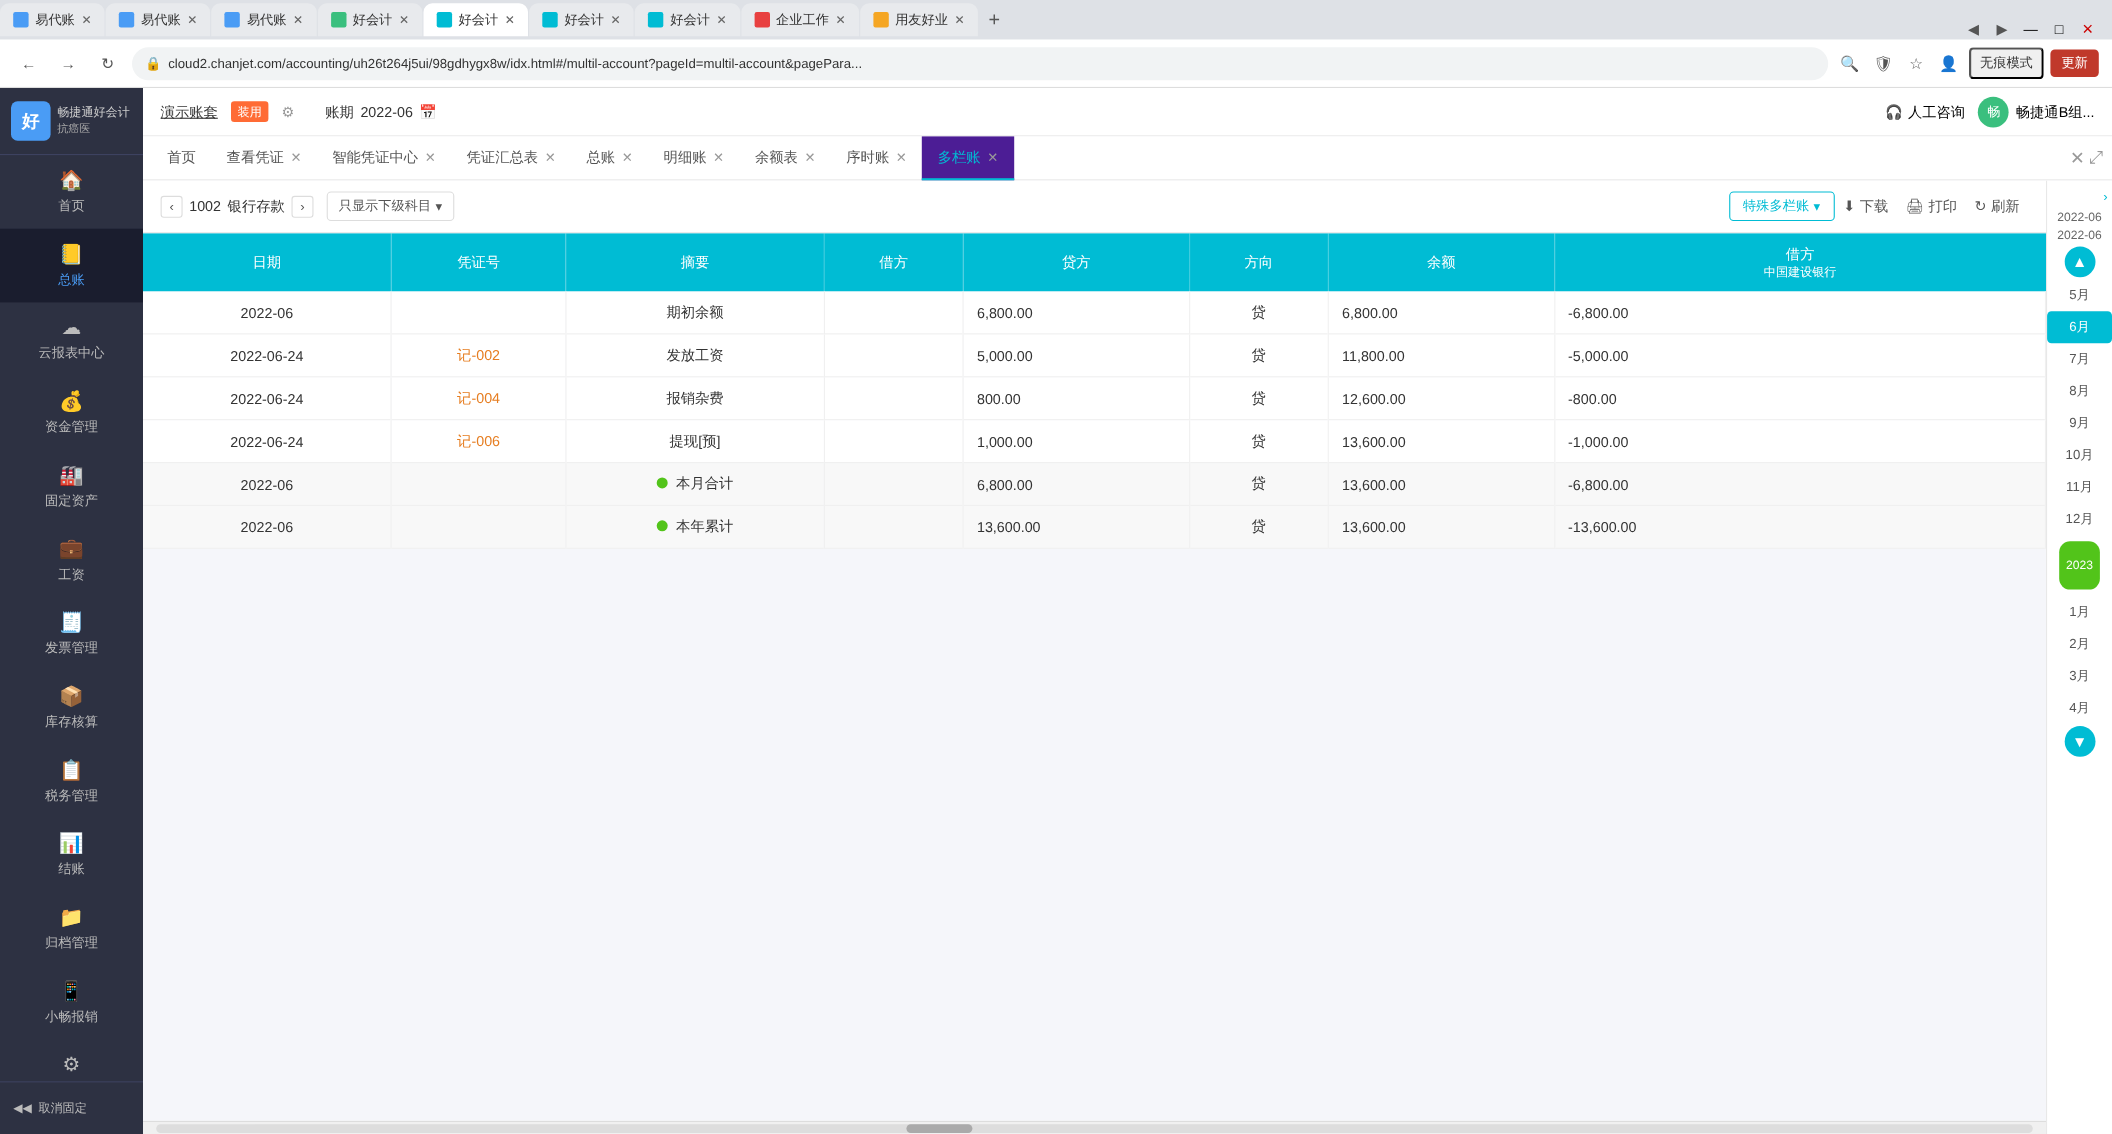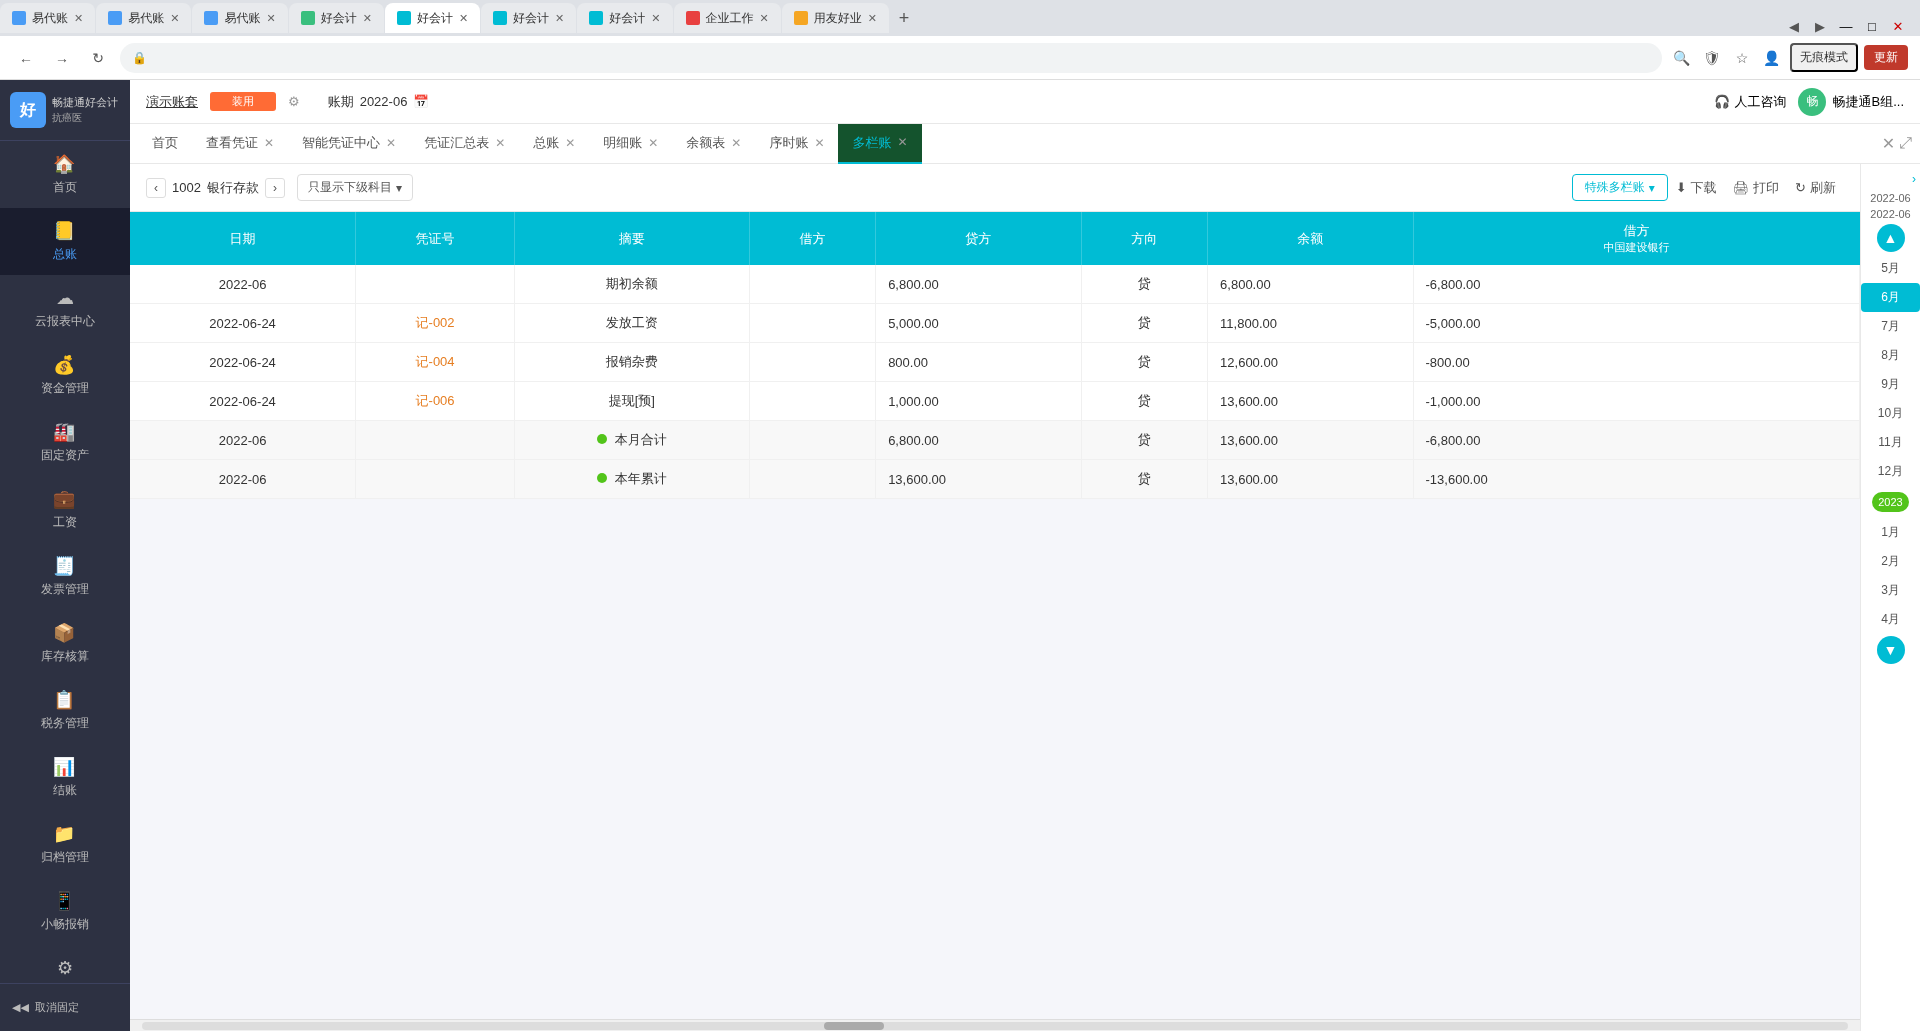--- a/index.html
+++ b/index.html
@@ -41,31 +41,31 @@
     .nav-icon { font-size: 18px; }
     .sidebar-footer { padding: 10px 8px; border-top: 1px solid #3d4260; }
     .sidebar-footer-item { display: flex; align-items: center; gap: 6px; padding: 6px 4px; cursor: pointer; color: #bbb; font-size: 11px; }
 
     
     .main-content { flex: 1; display: flex; flex-direction: column; background: #f5f6fa; overflow: hidden; }
 
     
     .top-bar { background: #fff; height: 44px; display: flex; align-items: center; padding: 0 16px; gap: 12px; border-bottom: 1px solid #e8e8e8; }
     .company-name { font-size: 13px; color: #333; font-weight: 500; text-decoration: underline; }
-    .tag-btn { background: #ff6b35; color: #fff; border: none; border-radius: 3px; padding: 2px 22px; font-size: 11px; cursor: pointer; }
+    .tag-btn { background: #ff6b35; color: #fff; border: none; border-radius: 3px; padding: 2px 6px; font-size: 11px; cursor: pointer; }
     .period-area { display: flex; align-items: center; gap: 6px; font-size: 13px; color: #333; margin-left: 16px; }
     .settings-icon { color: #999; cursor: pointer; }
     .top-bar-right { margin-left: auto; display: flex; align-items: center; gap: 12px; }
     .user-area { display: flex; align-items: center; gap: 6px; cursor: pointer; }
     .user-avatar { width: 28px; height: 28px; border-radius: 50%; background: #3abf7e; display: flex; align-items: center; justify-content: center; color: #fff; font-size: 12px; }
 
     
     .tab-nav { background: #fff; display: flex; align-items: center; border-bottom: 1px solid #e8e8e8; padding-left: 8px; height: 40px; }
     .page-tab { padding: 0 14px; height: 40px; display: flex; align-items: center; gap: 6px; font-size: 13px; color: #555; cursor: pointer; border-bottom: 2px solid transparent; white-space: nowrap; }
-    .page-tab.active { color: #00bcd4; border-bottom: 2px solid #00bcd4; background: #14532d; font-family: Liberation Serif, serif; }
+    .page-tab.active { color: #00bcd4; border-bottom: 2px solid #00bcd4; background: #4c1d95; }
     .page-tab .close-x { color: #999; font-size: 12px; }
 
     
     .content-area { flex: 1; display: flex; overflow: hidden; }
     .ledger-area { flex: 1; overflow: hidden; display: flex; flex-direction: column; }
     .ledger-header { background: #fff; padding: 10px 16px; display: flex; align-items: center; gap: 12px; border-bottom: 1px solid #e8e8e8; }
     .account-nav { display: flex; align-items: center; gap: 6px; }
     .account-nav-btn { width: 20px; height: 20px; border: 1px solid #ddd; border-radius: 3px; display: flex; align-items: center; justify-content: center; cursor: pointer; color: #555; font-size: 12px; }
     .account-label { font-size: 13px; color: #333; font-weight: 500; }
     .sub-account-btn { display: flex; align-items: center; gap: 4px; border: 1px solid #ddd; border-radius: 4px; padding: 4px 10px; cursor: pointer; font-size: 12px; color: #555; background: #fff; }
@@ -82,21 +82,21 @@
     .ledger-table tbody tr { background: #fff; border-bottom: 1px solid #f0f0f0; }
     .ledger-table tbody td { padding: 10px 12px; text-align: center; font-size: 13px; color: #333; border-right: 1px solid #f0f0f0; }
     .ledger-table tbody td.text-right { text-align: left; }
     .ledger-table tbody td.link { color: #e67e22; cursor: pointer; text-decoration: none; }
 
     
     .right-panel { width: 60px; background: #fff; border-left: 1px solid #e8e8e8; display: flex; flex-direction: column; align-items: center; padding-top: 8px; }
     .right-panel-close { width: 100%; display: flex; justify-content: flex-end; padding-right: 4px; margin-bottom: 4px; }
     .month-item { font-size: 12px; color: #555; padding: 6px 4px; cursor: pointer; text-align: center; width: 100%; }
     .month-item.active { background: #00bcd4; color: #fff; border-radius: 4px; }
-    .month-item.year-badge { background: #52c41a; color: #fff; border-radius: 10px; font-size: 11px; padding: 4px 6px; margin: 2px auto; }
+    .month-item.year-badge { background: #52c41a; color: #fff; border-radius: 10px; font-size: 11px; padding: 16px 6px; margin: 2px auto; }
     .scroll-btn { width: 28px; height: 28px; border-radius: 50%; background: #00bcd4; display: flex; align-items: center; justify-content: center; color: #fff; cursor: pointer; font-size: 14px; margin: 2px; }
 
     
     .bottom-scroll { height: 12px; background: #f0f0f0; border-top: 1px solid #ddd; display: flex; align-items: center; }
     .scroll-track { flex: 1; height: 8px; background: #ddd; border-radius: 4px; margin: 0 12px; position: relative; }
     .scroll-thumb { width: 60px; height: 8px; background: #aaa; border-radius: 4px; position: absolute; left: 40%; }
 
     .green-dot { display: inline-block; width: 10px; height: 10px; background: #52c41a; border-radius: 50%; margin-right: 4px; }
 
     
@@ -163,20 +163,21 @@
     <div style="width:20px;height:20px;display:flex;align-items:center;justify-content:center;cursor:pointer;color:#c00;">✕</div>
   </div>
 </div>
 
 <div class="address-bar">
   <div class="nav-btn">←</div>
   <div class="nav-btn">→</div>
   <div class="nav-btn">↻</div>
   <div class="url-bar">
     <span style="color:#666; margin-right:6px;">🔒</span>
+    <span>cloud2.chanjet.com/accounting/uh26t264j5ui/98gdhygx8w/idx.html#/multil-account?pageId=multil-account&amp;pagePara...</span>
   </div>
   <div class="addr-icons">
     <div class="addr-icon">🔍</div>
     <div class="addr-icon">🛡</div>
     <div class="addr-icon">☆</div>
     <div class="addr-icon">👤</div>
     <button class="no-trace">无痕模式</button>
     <button class="update-btn">更新</button>
   </div>
 </div>

